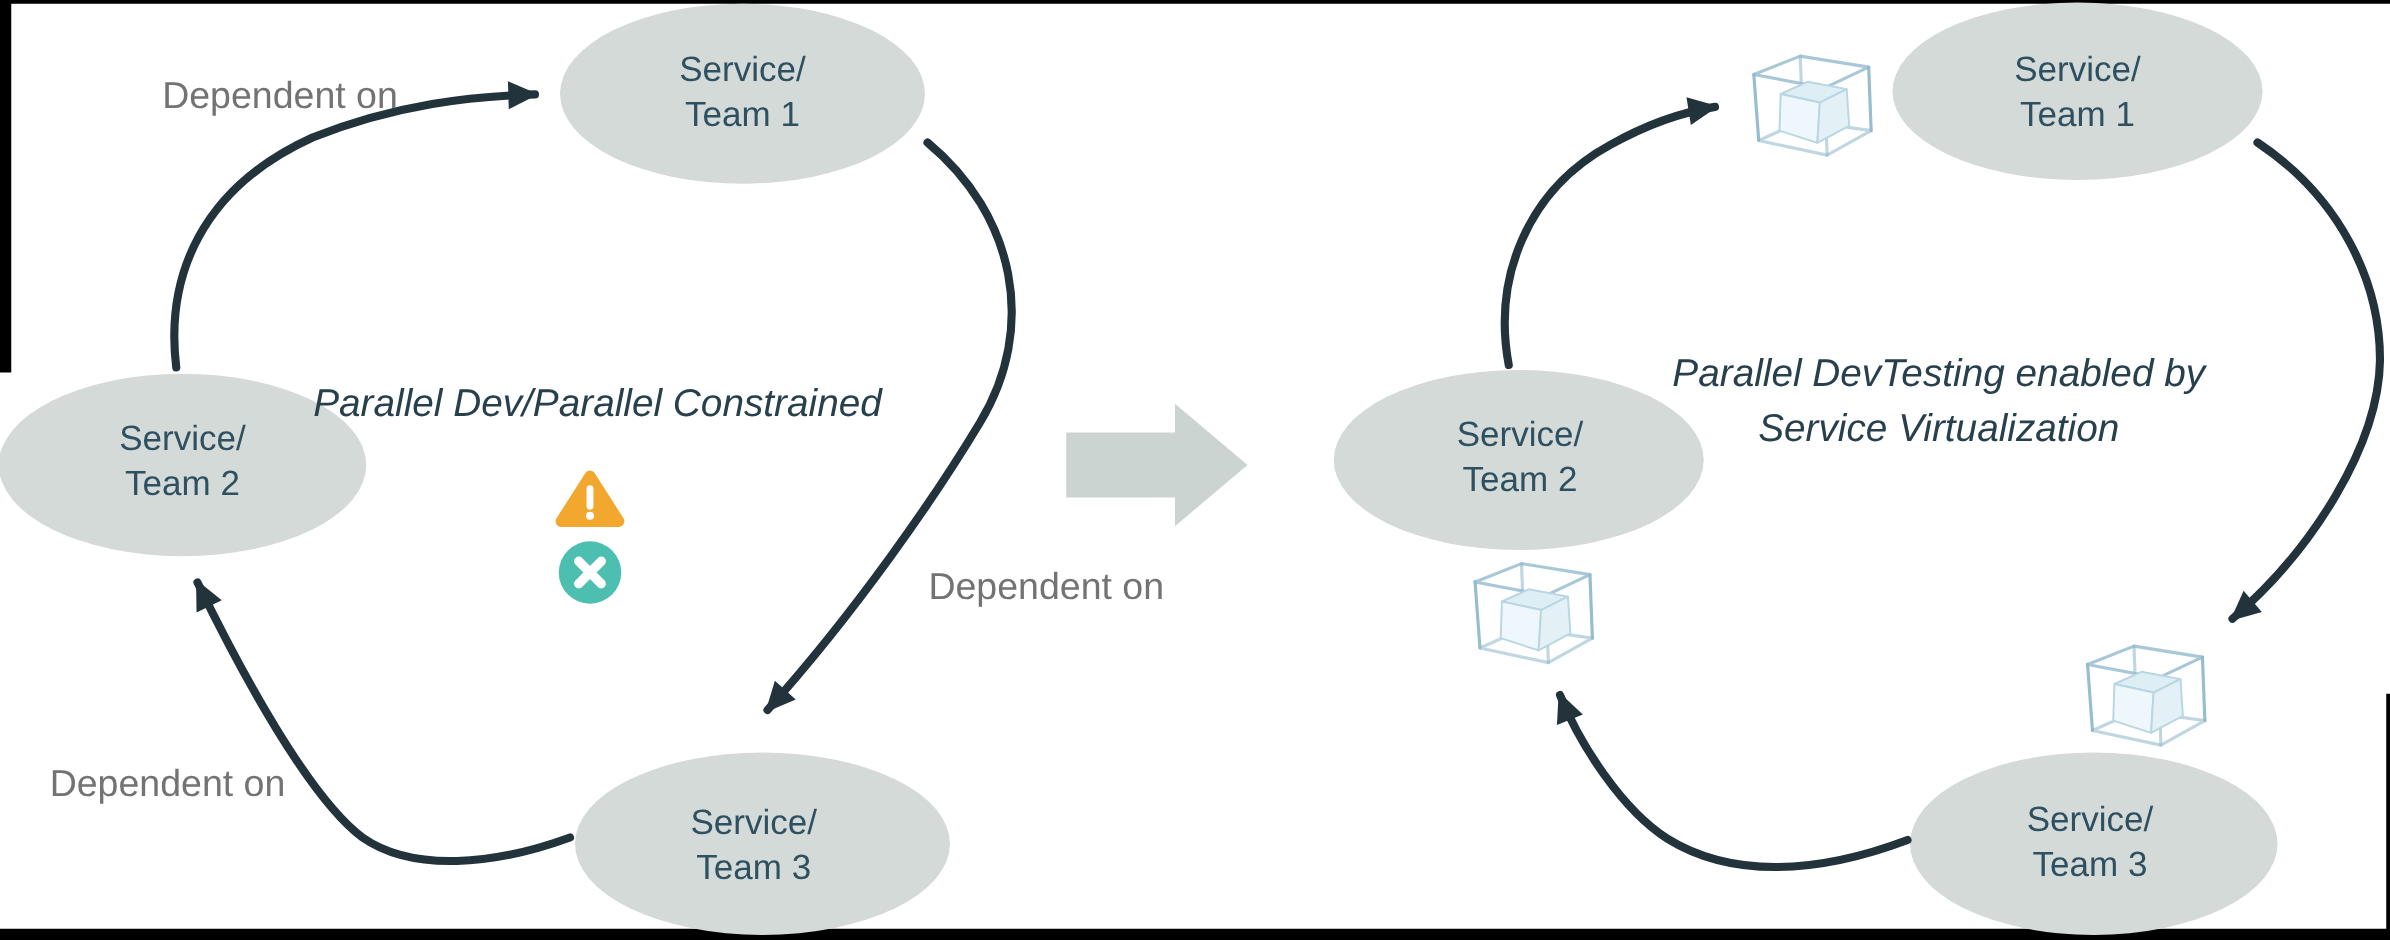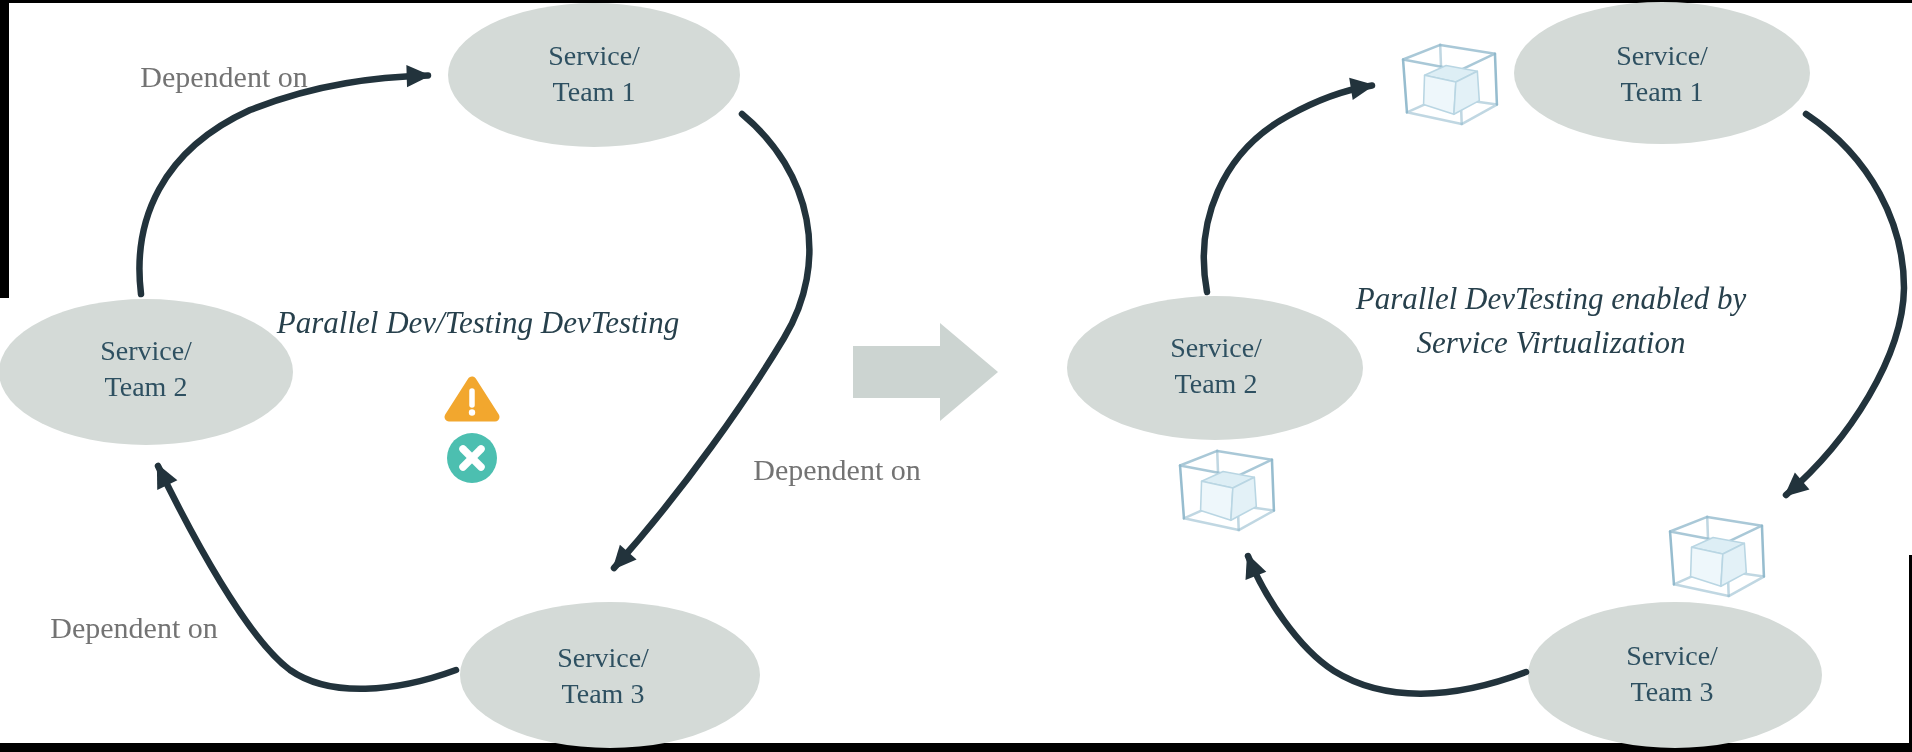--- a/index.html
+++ b/index.html
@@ -1,21 +1,21 @@
 <!DOCTYPE html>
 <html><head>
 <meta charset="utf-8">
 <style>
   html,body{margin:0;padding:0;background:#ffffff;}
   .stage{
     position:relative;
     width:1912px;height:752px;
     background:#ffffff;
     overflow:hidden;
-    font-family:Liberation Serif, serif;
+    font-family:Liberation Sans, sans-serif;
   }
   .stage svg{position:absolute;left:0;top:0;}
   .lbl{
     position:absolute;
     transform:translate(-50%,-50%);
     text-align:center;
     white-space:nowrap;
   }
   .node-label{
     font-size:28px;
@@ -126,21 +126,21 @@
   <div class="lbl node-label" style="left:603px;top:676px">
     <div>Service/</div>
     <div>Team 3</div>
   </div>
 
   <div class="lbl edge-label" style="left:224px;top:77px">Dependent on</div>
   <div class="lbl edge-label" style="left:837px;top:470px">Dependent on</div>
   <div class="lbl edge-label" style="left:134px;top:628px">Dependent on</div>
 
   <div class="lbl title-label" style="left:478px;top:323px">
-    <div>Parallel Dev/Testing DevTesting</div>
+    <div>Parallel Dev/Parallel Constrained</div>
   </div>
 
   <div class="lbl node-label" style="left:1662px;top:74px">
     <div>Service/</div>
     <div>Team 1</div>
   </div>
   <div class="lbl node-label" style="left:1216px;top:366px">
     <div>Service/</div>
     <div>Team 2</div>
   </div>

